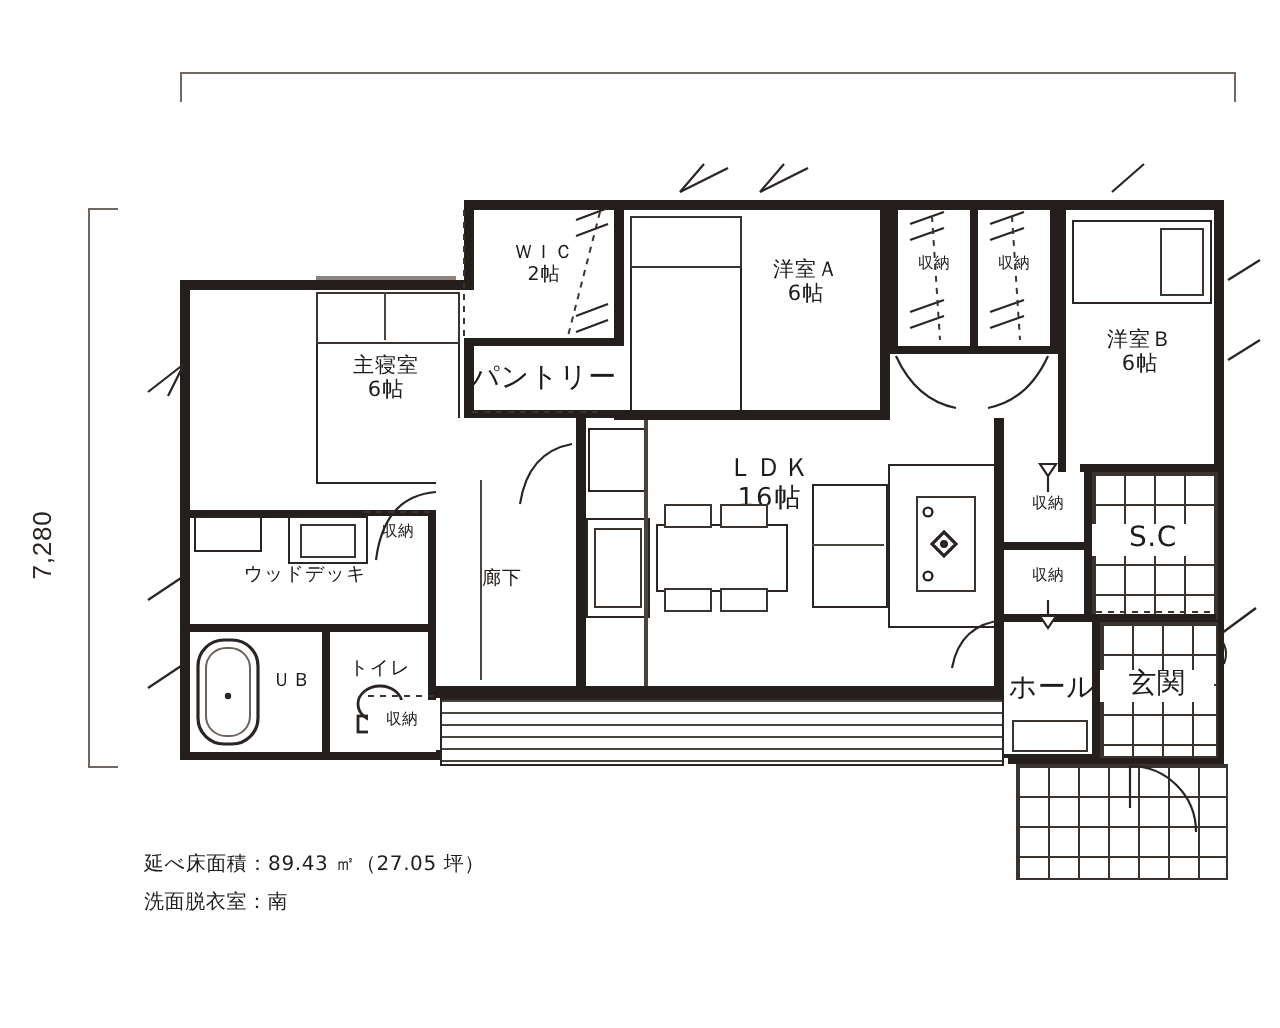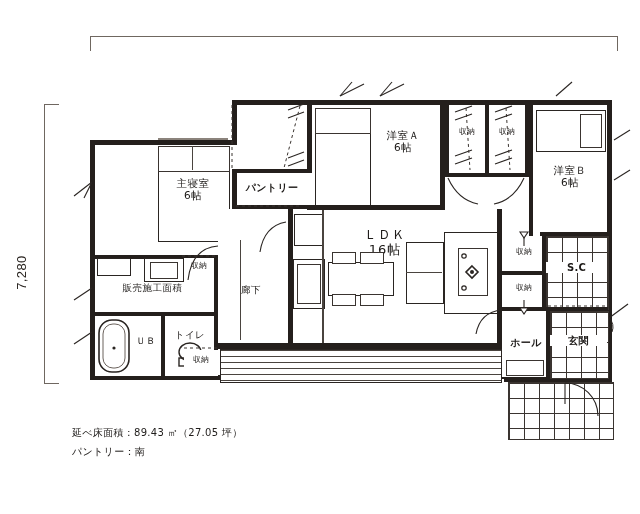--- a/index.html
+++ b/index.html
@@ -39,21 +39,21 @@
   .thin{position:absolute;background:#2c2724;}
   .room{position:absolute;background:#ffffff;}
   .label{
     position:absolute;text-align:center;color:#1d1a18;
     font-family:"DejaVu Sans","Liberation Sans",sans-serif;
     line-height:1.12;white-space:pre-line;pointer-events:none;
   }
   .l13{font-size:13px;letter-spacing:1px;}
   .l11{font-size:10.5px;letter-spacing:.5px;}
   .l10{font-size:9.5px;letter-spacing:.5px;}
-  .l9{font-size:10px;letter-spacing:.3px;font-weight:bold;}
+  .l9{font-size:14px;letter-spacing:.3px;}
   .l8{font-size:7.8px;letter-spacing:.2px;}
 
   .furn{position:absolute;border:1px solid #3a3430;background:#fff;}
   .furn2{position:absolute;border:1.4px solid #2a2522;background:#fff;}
   .hair{position:absolute;background:#4a443f;}
 
   
   .tile{
     position:absolute;background:#ffffff;
     background-image:
@@ -109,20 +109,22 @@
 
   <div class="furn2" style="left:158px;top:168px;width:70px;height:72px;"></div>
   <div class="furn" style="left:158px;top:146px;width:70px;height:24px;"></div>
   <div class="hair" style="left:192px;top:146px;width:1px;height:24px;"></div>
   <div class="label l11" style="left:138px;top:178px;width:110px;">主寝室
 6帖</div>
 
   <div class="thin" style="left:158px;top:138px;width:70px;height:2px;background:#8b837c;"></div>
 
   <div class="room" style="left:237px;top:105px;width:70px;height:64px;"></div>
+  <div class="label l10" style="left:237px;top:122px;width:70px;">ＷＩＣ
+2帖</div>
   <div class="wall" style="left:232px;top:169px;width:80px;height:4px;"></div>
   <div class="wall" style="left:307px;top:100px;width:5px;height:73px;"></div>
 
   <div class="room" style="left:237px;top:173px;width:70px;height:32px;"></div>
   <div class="label l9" style="left:235px;top:182px;width:74px;">パントリー</div>
   <div class="wall" style="left:232px;top:205px;width:80px;height:4px;"></div>
   <div class="wall" style="left:232px;top:169px;width:5px;height:40px;"></div>
 
   <div class="room" style="left:312px;top:105px;width:128px;height:100px;"></div>
   <div class="furn2" style="left:315px;top:130px;width:54px;height:76px;"></div>
@@ -203,21 +205,21 @@
     <path d="M609 318 q6 6 3 14" fill="none" stroke="#2a2522" stroke-width="1"></path>
   </svg>
 
   <div class="tile" style="left:508px;top:382px;width:104px;height:56px;"></div>
   <svg class="svgl">
     <path d="M565 383 a33 33 0 0 1 33 33" fill="none" stroke="#2a2522" stroke-width="1.1"></path>
     <line x1="565" y1="383" x2="565" y2="404" stroke="#2a2522" stroke-width="1.1"></line>
   </svg>
 
   <div class="room" style="left:95px;top:260px;width:115px;height:52px;"></div>
-  <div class="label l10" style="left:95px;top:283px;width:115px;">販売施工面積</div>
+  <div class="label l10" style="left:95px;top:283px;width:115px;">ウッドデッキ</div>
   <div class="wall" style="left:95px;top:255px;width:119px;height:4px;"></div>
   <div class="furn2" style="left:144px;top:258px;width:38px;height:22px;"></div>
   <div class="furn" style="left:150px;top:262px;width:26px;height:15px;"></div>
   <div class="furn2" style="left:97px;top:258px;width:32px;height:16px;"></div>
 
   <div class="room" style="left:184px;top:258px;width:30px;height:22px;"></div>
   <div class="label l8" style="left:182px;top:262px;width:34px;">収納</div>
 
   <div class="room" style="left:95px;top:316px;width:70px;height:60px;"></div>
   <div class="label l10" style="left:126px;top:336px;width:40px;">ＵＢ</div>
@@ -307,16 +309,16 @@
         <polygon points="520,232 528,232 524,238" fill="#fff"></polygon>
       <line x1="524" y1="300" x2="524" y2="314"></line>
         <polygon points="520,308 528,308 524,314" fill="#fff"></polygon>
     </g>
   </svg>
 
   <div class="hair" style="left:340px;top:216px;width:1px;height:0;"></div>
 
   <div class="notes">
     <div>延べ床面積：89.43 ㎡（27.05 坪）</div>
-    <div>パントリー：南</div>
+    <div>洗面脱衣室：南</div>
   </div>
 
 </div>
 
 </body></html>

